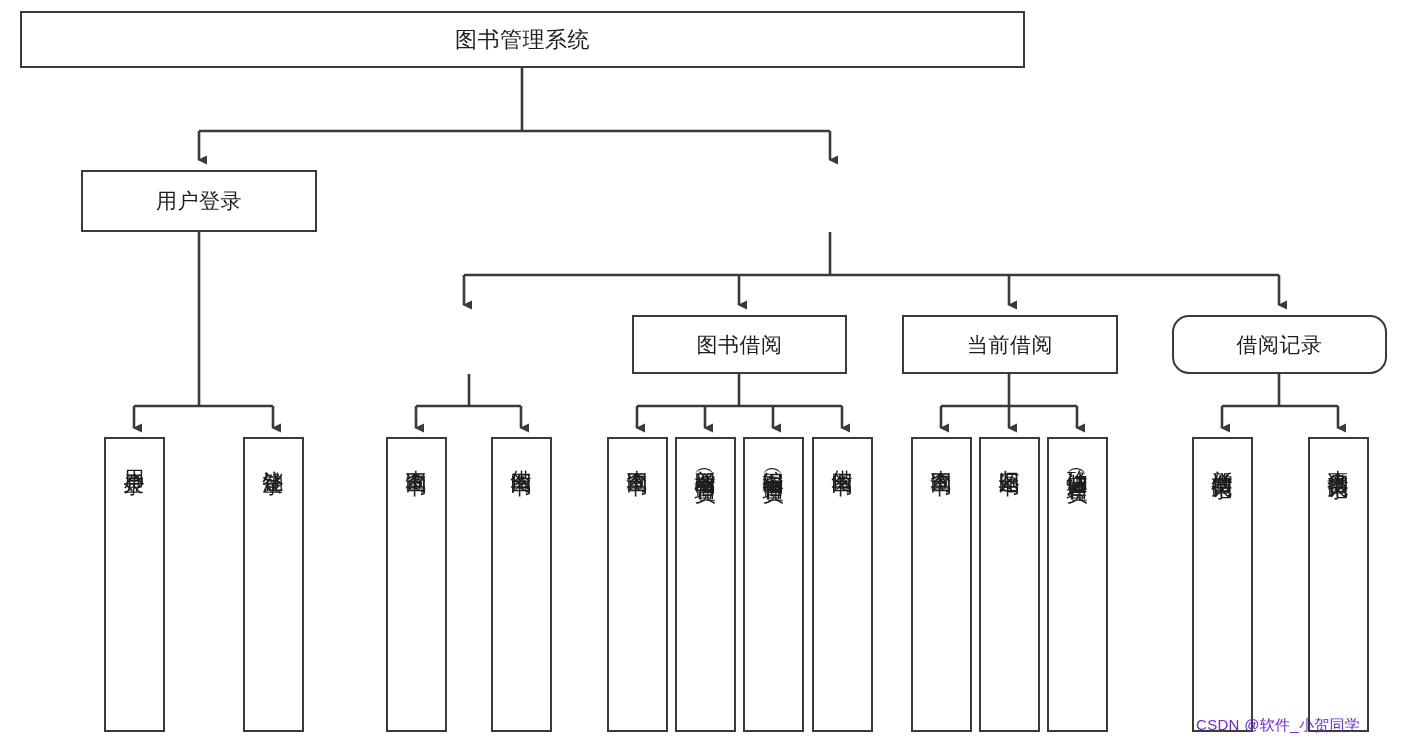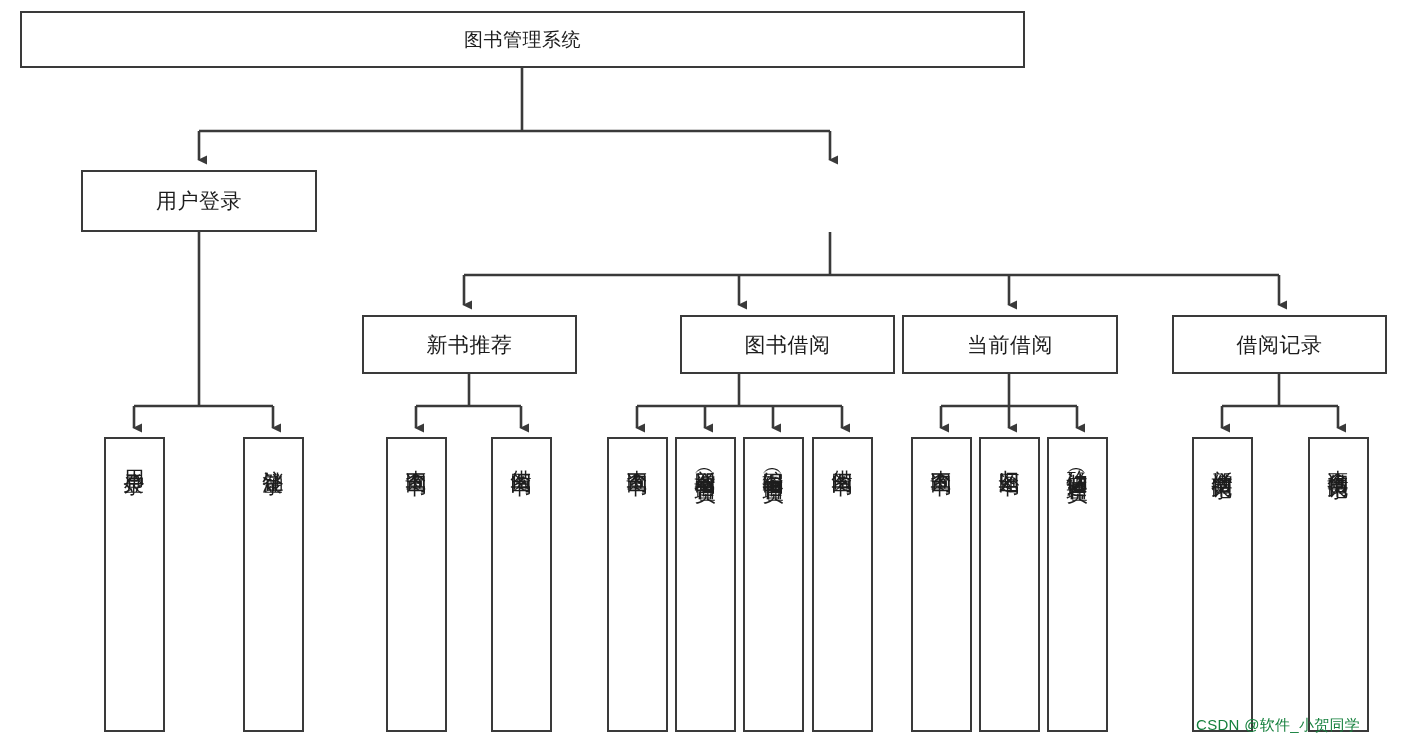--- a/index.html
+++ b/index.html
@@ -53,28 +53,28 @@
     padding-top: 14px;
   }
   .node.vertical .node-label {
     writing-mode: vertical-rl;
     text-orientation: upright;
     font-size: 21px;
     letter-spacing: 2px;
     line-height: 1;
   }
   .node.root .node-label {
-    font-size: 19px;
+    font-size: 22px;
   }
   .watermark {
     position: absolute;
     left: 1196px;
     top: 716px;
     font-size: 15px;
-    color: #15803d;
+    color: #6d28d9;
     white-space: nowrap;
     z-index: 5;
     letter-spacing: 0.3px;
   }
 </style>
 </head>
 <body>
 
 <div id="canvas">
 
@@ -130,30 +130,27 @@
   </svg>
 
   <div class="node horizontal root" style="left:20px; top:11px; width:1005px; height:57px;">
     <span class="node-label">图书管理系统</span>
   </div>
 
   <div class="node horizontal" style="left:81px; top:170px; width:236px; height:62px;">
     <span class="node-label">用户登录</span>
   </div>
 
-  <div class="node horizontal" style="left:362px; top:315px; width:215px; height:59px;">
-    <span class="node-label">新书推荐</span>
-  </div>
-  <div class="node horizontal" style="left:632px; top:315px; width:215px; height:59px;margin-left:48px;">
+  <div class="node horizontal" style="left:632px; top:315px; width:215px; height:59px;">
     <span class="node-label">图书借阅</span>
   </div>
   <div class="node horizontal" style="left:902px; top:315px; width:216px; height:59px;">
     <span class="node-label">当前借阅</span>
   </div>
-  <div class="node horizontal" style="left:1172px; top:315px; width:215px; height:59px;">
+  <div class="node horizontal" style="left:1172px; top:315px; width:215px; height:59px;border-radius:17px;">
     <span class="node-label">借阅记录</span>
   </div>
 
   <div class="node vertical" style="left:104px; top:437px; width:61px; height:295px;">
     <span class="node-label">用户登录</span>
   </div>
   <div class="node vertical" style="left:243px; top:437px; width:61px; height:295px;">
     <span class="node-label">注销登录</span>
   </div>
 

